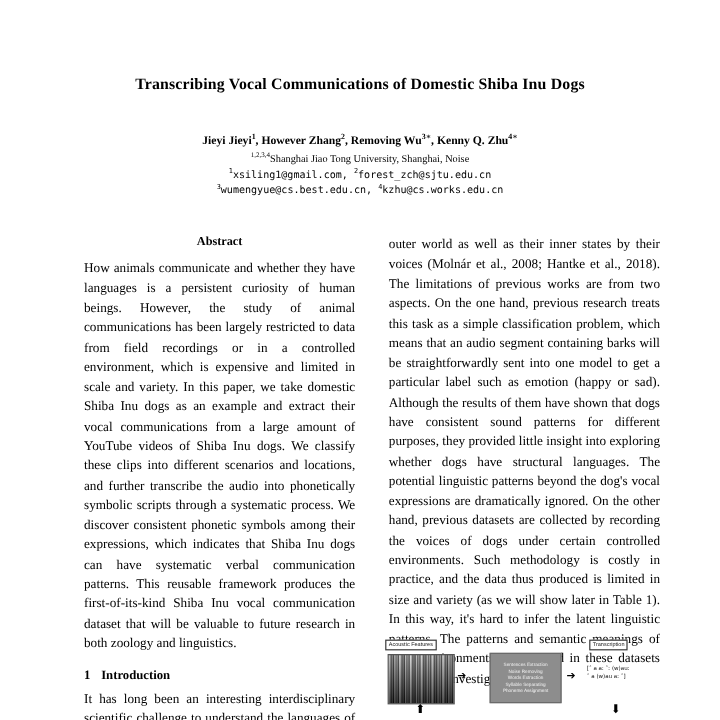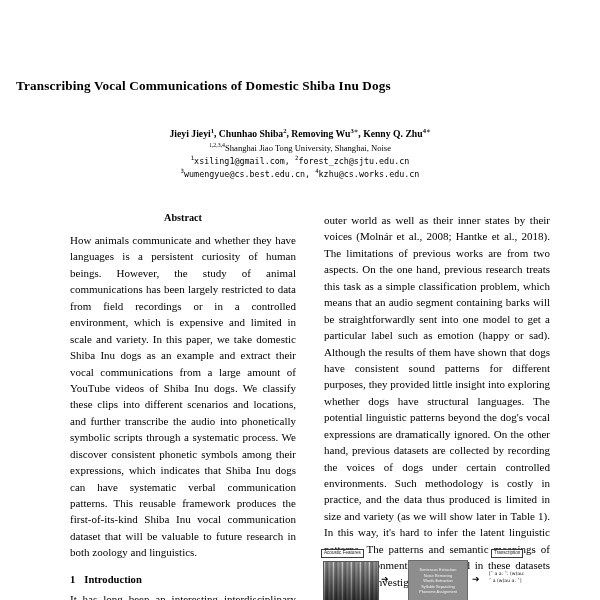--- a/index.html
+++ b/index.html
@@ -16,24 +16,25 @@
   }
   .page {
     position: relative;
     width: 600px;
     height: 600px;
     background: #ffffff;
   }
 
   
   .title {
+    text-align: center;
     font-size: 13.2px;
     font-weight: bold;
     letter-spacing: 0.15px;
-    margin: 16px;
+    margin: 0;
     padding-top: 62px;
     line-height: 1.2;
   }
   .authors {
     text-align: center;
     font-size: 9.7px;
     font-weight: bold;
     margin-top: 33px;
     line-height: 1.35;
   }
@@ -183,21 +184,21 @@
 </style>
 </head>
 <body>
 
 <div class="page">
 
   <h1 class="title">Transcribing Vocal Communications of Domestic Shiba Inu Dogs</h1>
 
   <div class="authors">
     <span><span>Jieyi Jieyi</span><sup>1</sup></span>,
-    <span><span>Chunhao Shiba</span><sup>2</sup></span>,
+    <span><span>However Zhang</span><sup>2</sup></span>,
     <span><span>Removing Wu</span><sup>3∗</sup></span>,
     <span><span>Kenny Q. Zhu</span><sup>4∗</sup></span>
   </div>
 
   <div class="affiliation"><sup>1,2,3,4</sup><span>Shanghai Jiao Tong University, Shanghai, Noise</span></div>
 
   <div class="emails">
     <div><sup>1</sup><span>xsiling1@gmail.com,</span> <sup>2</sup><span>forest_zch@sjtu.edu.cn</span></div>
     <div><sup>3</sup><span>wumengyue@cs.best.edu.cn,</span> <sup>4</sup><span>kzhu@cs.works.edu.cn</span></div>
   </div>

